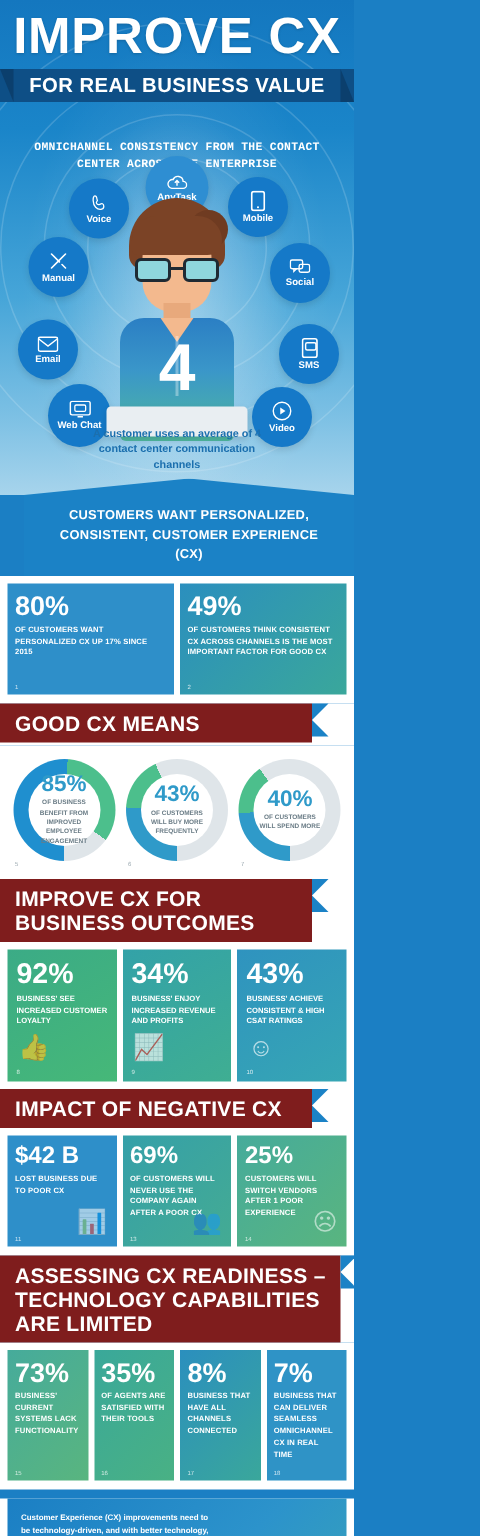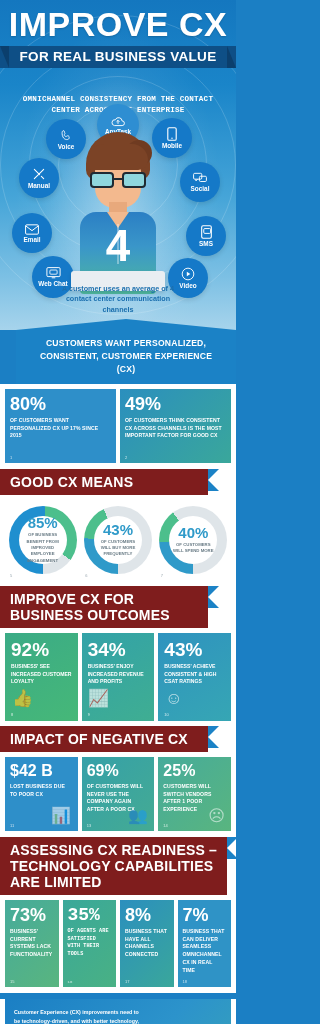--- a/index.html
+++ b/index.html
@@ -374,21 +374,21 @@
 
   <div class="white-band">
     <div class="banner" style="width:96%;">ASSESSING CX READINESS – TECHNOLOGY CAPABILITIES ARE LIMITED</div>
   </div>
   <div class="grid white-band">
     <div class="card sec-c">
       <div class="num">73%</div>
       <div class="desc">BUSINESS' CURRENT SYSTEMS LACK FUNCTIONALITY</div>
       <div class="ref">15</div>
     </div>
-    <div class="card sec-b" style="background:linear-gradient(135deg,#3aa89a,#49b184);font-family:Liberation Mono, monospace;">
+    <div class="card sec-b" style="background:linear-gradient(135deg,#3aa89a,#49b184);">
       <div class="num">35%</div>
       <div class="desc">OF AGENTS ARE SATISFIED WITH THEIR TOOLS</div>
       <div class="ref">16</div>
     </div>
     <div class="card sec-b">
       <div class="num">8%</div>
       <div class="desc">BUSINESS THAT HAVE ALL CHANNELS CONNECTED</div>
       <div class="ref">17</div>
     </div>
     <div class="card sec-a" style="background:#2f93c6;">

